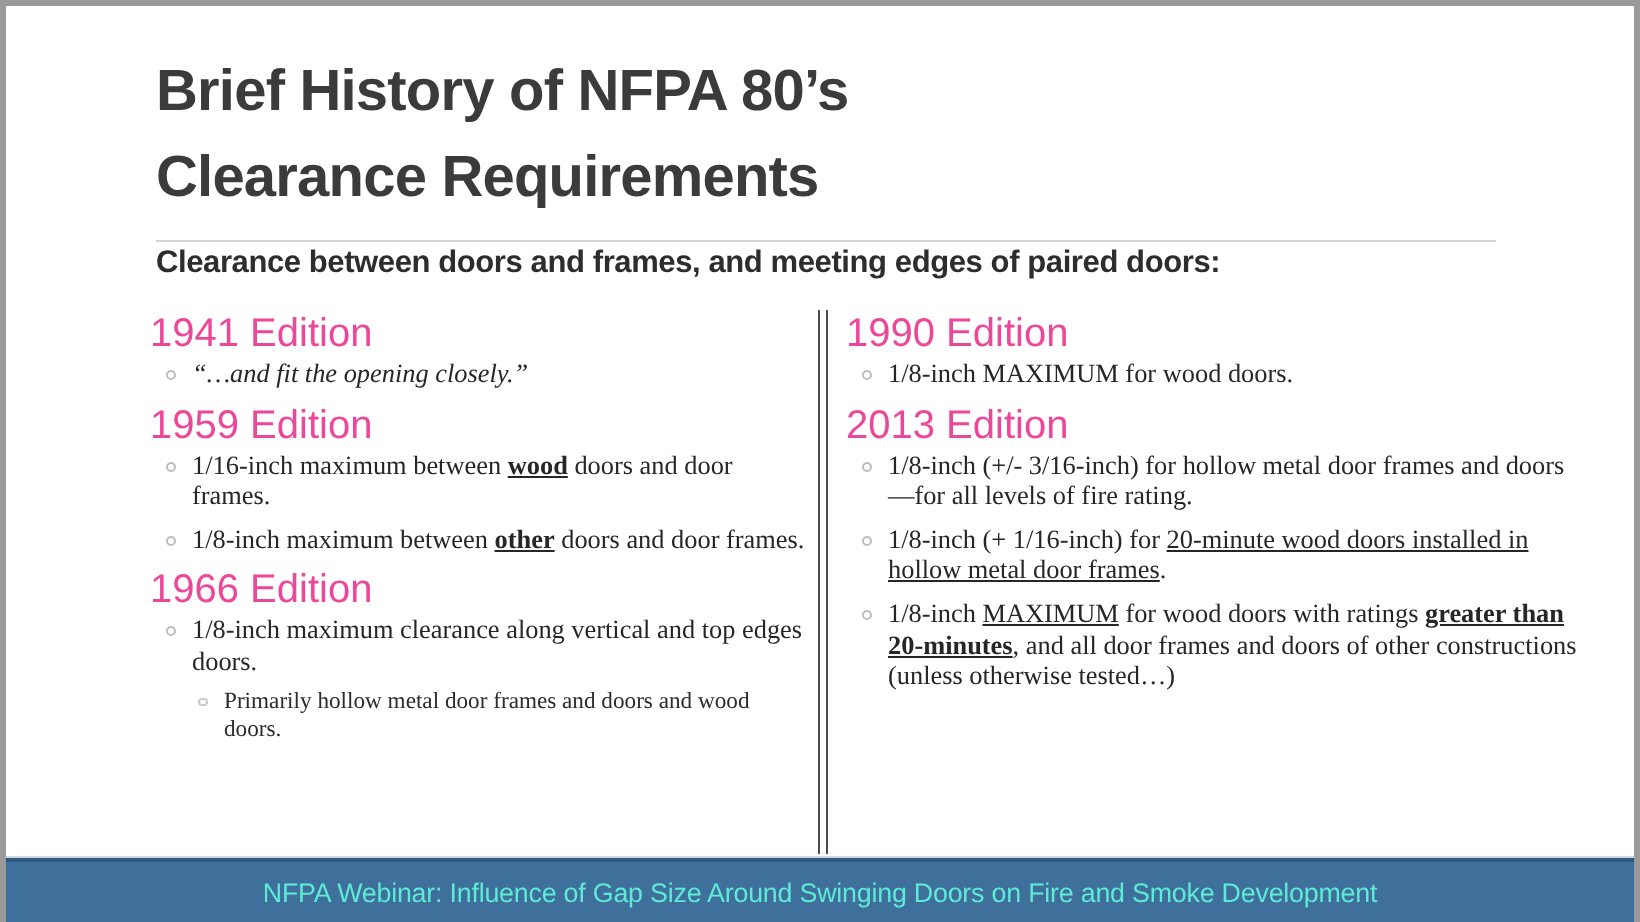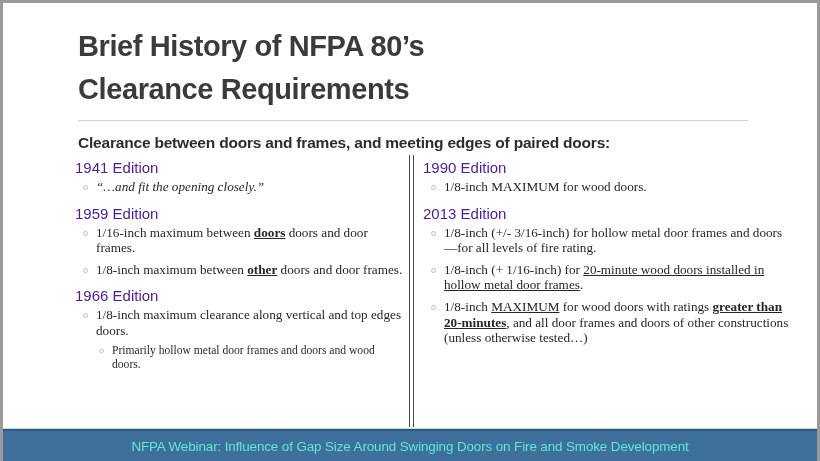--- a/index.html
+++ b/index.html
@@ -48,21 +48,21 @@
     top: 117px;
     width: 670px;
     height: 1px;
     background: #d4d4d4;
   }
 
   
   .subtitle {
     position: absolute;
     left: 75px;
-    top: 131px;
+    top: 120px;
     font-size: 15.5px;
     font-weight: bold;
     color: #2d2d2d;
     letter-spacing: -0.2px;
     white-space: nowrap;
   }
 
   
   .col-divider {
     position: absolute;
@@ -86,22 +86,22 @@
   .col {
     position: absolute;
     top: 155px;
   }
   .col-left  { left: 72px;  width: 330px; }
   .col-right { left: 420px; width: 370px; }
 
   .edition-group { margin-bottom: 9px; }
 
   .edition-heading {
-    font-size: 15px;
-    color: #4c1d95;
+    font-size: 20px;
+    color: #ec4899;
     margin: 0 0 2px 0;
     line-height: 19px;
   }
 
   ul.bullets, ul.subbullets {
     list-style: none;
     margin: 0;
     padding: 0;
     font-family: Liberation Serif, serif;
   }
@@ -205,21 +205,21 @@
   <div class="col col-left" id="col-left">
       <div class="edition-group">
         <div class="edition-heading">1941 Edition</div>
         <ul class="bullets">
           <li class="italic"><span>“…and fit the opening closely.”</span></li>
         </ul>
       </div>
       <div class="edition-group">
         <div class="edition-heading">1959 Edition</div>
         <ul class="bullets">
-          <li><span>1/16-inch maximum between </span><span class="bu">doors</span><span> doors and door frames.</span></li>
+          <li><span>1/16-inch maximum between </span><span class="bu">wood</span><span> doors and door frames.</span></li>
           <li><span>1/8-inch maximum between </span><span class="bu">other</span><span> doors and door frames.</span></li>
         </ul>
       </div>
       <div class="edition-group">
         <div class="edition-heading">1966 Edition</div>
         <ul class="bullets">
           <li><span>1/8-inch maximum clearance along vertical and top edges doors.</span><ul class="subbullets">
               <li><span>Primarily hollow metal door frames and doors and wood doors.</span></li>
             </ul></li>
         </ul>

